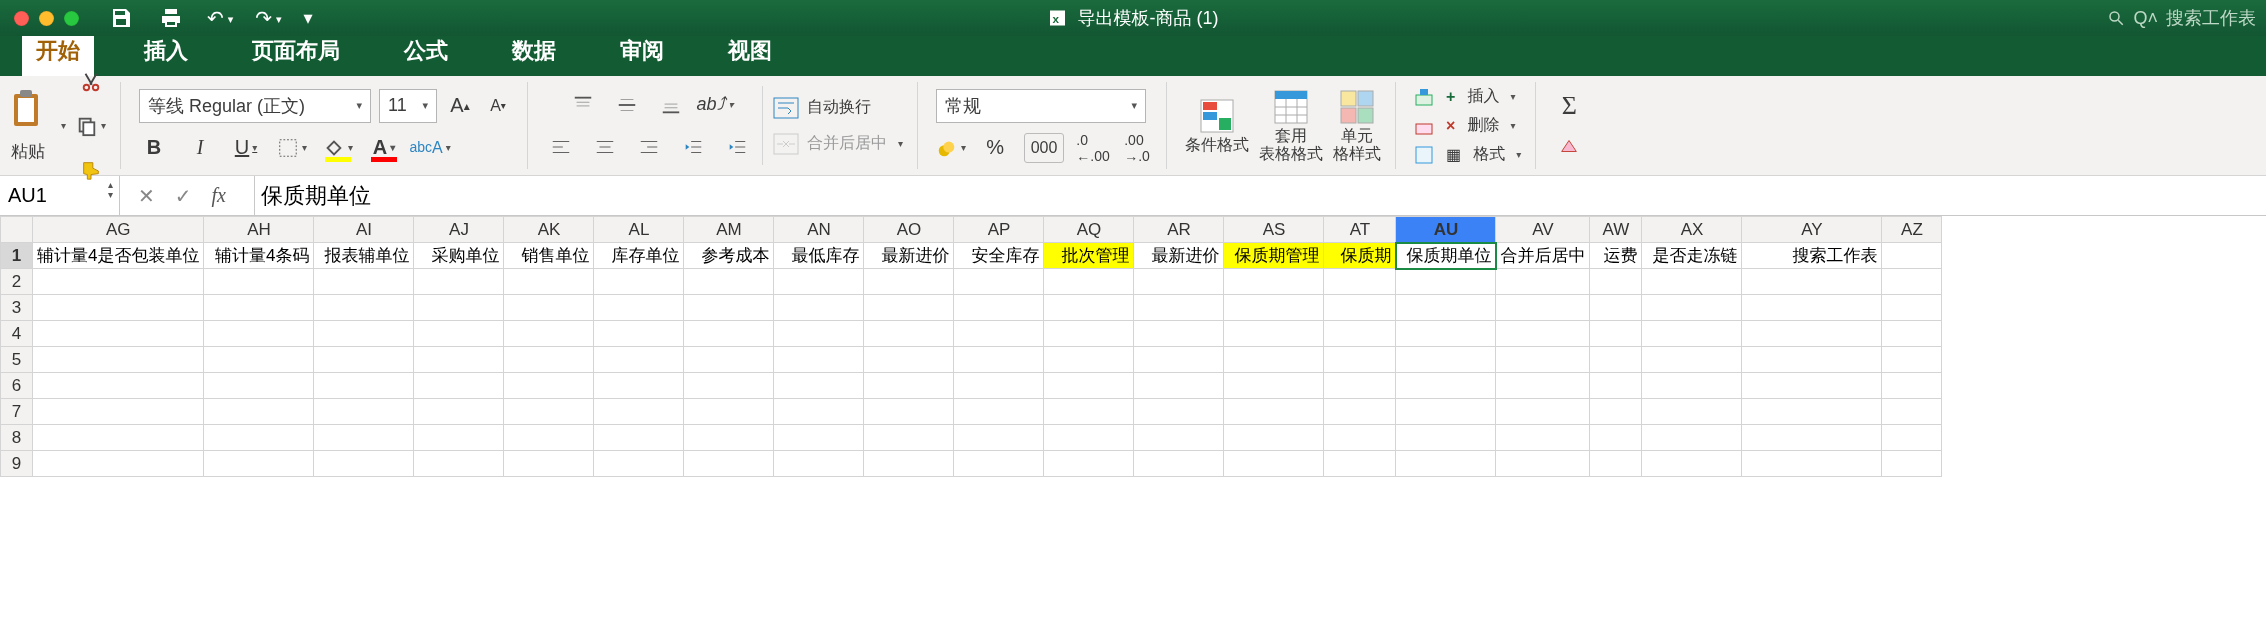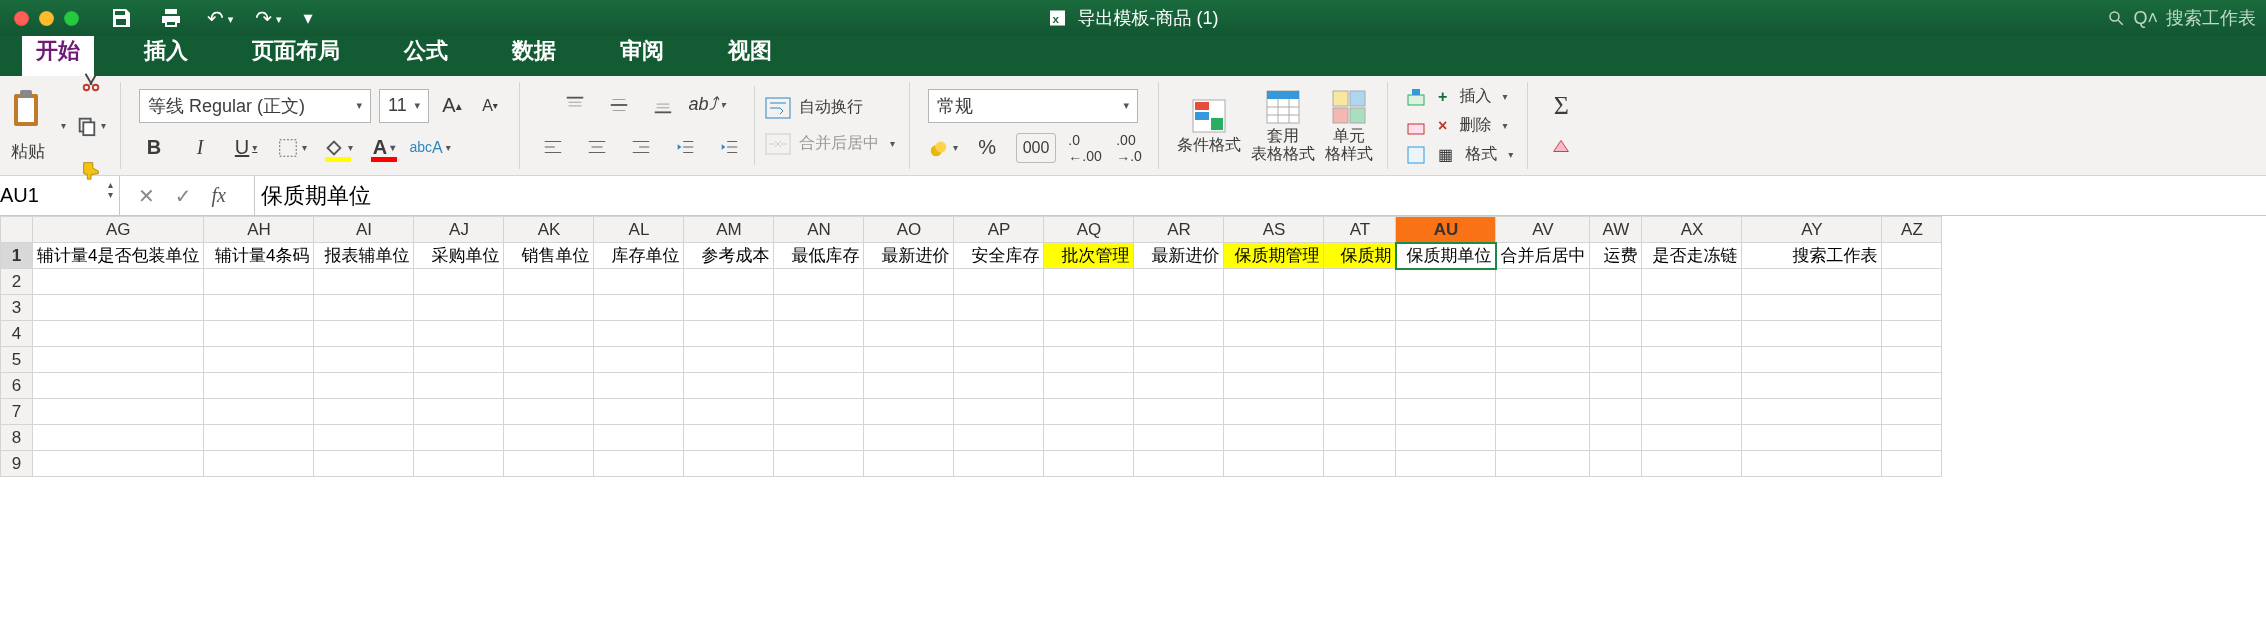--- a/index.html
+++ b/index.html
@@ -14,61 +14,61 @@
   .qat svg, .qat .glyph { width:22px; height:22px; fill:#fff; color:#fff; }
   .caret-dn { display:inline-block; margin-left:4px; font-size:11px; vertical-align:2px;}
   .title-center { position:absolute; left:50%; transform:translateX(-50%); display:flex; align-items:center; gap:10px; white-space:nowrap;}
   .title-center svg { width:20px; height:20px; }
   .search-wrap { margin-left:auto; margin-right:10px; display:flex; align-items:center; gap:8px; color:#bdd8c6; font-size:18px;}
   .search-wrap svg{width:18px;height:18px;fill:#bdd8c6;}
 
   
   .tabbar { height:40px; background:#135c33; display:flex; align-items:flex-end; padding-left:22px; gap:36px; }
   .tab { color:#fff; font-size:22px; font-weight:700; padding:8px 14px 10px; cursor:pointer;}
-  .tab.active { background:#fff; color:#701a75; border-radius:2px 2px 0 0; }
+  .tab.active { background:#fff; color:#a16207; border-radius:2px 2px 0 0; }
 
   
   .ribbon { height:100px; background:#f3f2f1; border-bottom:1px solid #d5d5d5; display:flex; align-items:stretch; padding:6px 8px; gap:18px; font-size:16px; color:#3c3c3c; }
   .group { display:flex; align-items:center; gap:10px; border-right:1px solid #d5d5d5; padding-right:14px; }
   .group:last-child{border-right:none;}
   .stack { display:flex; flex-direction:column; gap:6px; align-items:center; }
   .btn-ic { width:28px; height:28px; display:flex; align-items:center; justify-content:center; }
   .btn-ic svg{width:24px;height:24px;}
   .lbl-sm{ font-size:17px; color:#3c3c3c; margin-top:2px;}
   .row { display:flex; align-items:center; gap:8px; }
   .combo { background:#fff; border:1px solid #b5b5b5; height:32px; display:flex; align-items:center; padding:16px 8px; font-size:18px; }
-  .combo.font{width:232px;} .combo.size{width:50px;}
+  .combo.font{width:232px;} .combo.size{width:58px;}
   .combo .arrow{margin-left:auto; font-size:11px; color:#555;}
   .mini-caret{font-size:10px; color:#555; margin-left:3px;}
   .icon-btn { width:30px; height:30px; display:flex; align-items:center; justify-content:center; position:relative; }
   .icon-btn svg{width:22px;height:22px;}
   .underline-y{ position:absolute; bottom:1px; left:2px; right:2px; height:5px; background:#ffff00;}
   .underline-r{ position:absolute; bottom:1px; left:2px; right:2px; height:5px; background:#ff0000;}
   .big-stack{ display:flex; flex-direction:column; align-items:center; gap:2px; justify-content:center; }
   .big-stack svg{width:36px; height:36px;}
   .big-stack .t{ font-size:16px; text-align:center; line-height:1.1;}
   .vsep{ width:1px; background:#d5d5d5; align-self:stretch; margin:4px 0;}
 
   
   .fxbar { height:40px; border-bottom:1px solid #c8c8c8; display:flex; align-items:center; font-size:20px; }
-  .namebox { width:120px; border-right:1px solid #c8c8c8; height:100%; display:flex; align-items:center; padding-left:0; font-size:20px; position:relative;}
+  .namebox { width:120px; border-right:1px solid #c8c8c8; height:100%; display:flex; align-items:center; padding-left:8px; font-size:20px; position:relative;}
   .name-steppers{ position:absolute; right:6px; top:4px; display:flex; flex-direction:column; font-size:10px; color:#555; line-height:1;}
   .fx-icons{ display:flex; align-items:center; gap:20px; padding:0 18px; color:#888;}
   .fx-icons .x{color:#888;}
   .fx-icons .chk{color:#888;}
   .fx-label{ font-style:italic; font-family:"Times New Roman",serif; margin-right:10px; color:#555;}
   .fx-input{ flex:1; height:100%; border:none; outline:none; font-size:22px; padding-left:6px; border-left:1px solid #c8c8c8;}
 
   
   .grid-wrap{ position:relative; }
   table.sheet{ border-collapse:collapse; table-layout:fixed; }
   table.sheet th, table.sheet td { border:1px solid #d4d4d4; height:26px; font-size:17px; text-align:center; white-space:nowrap; overflow:hidden;}
   .corner{ width:32px; background:#f3f2f1;}
   th.colh{ background:#f3f2f1; font-weight:400; color:#333; }
-  th.colh.sel{ background:#f97316; font-weight:600;}
+  th.colh.sel{ background:#3b82f6; font-weight:600;}
   th.rowh{ width:32px; background:#f3f2f1; font-weight:400; color:#333; text-align:center;}
   th.rowh.sel{ background:#d8d8d8; font-weight:600;}
   td.cell{ background:#fff; }
   td.hl{ background:#ffff00; }
   td.sel{ outline:2px solid #1a8a44; outline-offset:-1px; background:#fff;}
   tr.hdr td{ color:#000; text-align:right; padding:0 4px;}
 
   .muted{color:#9a9a9a;}
 </style>
 </head>

